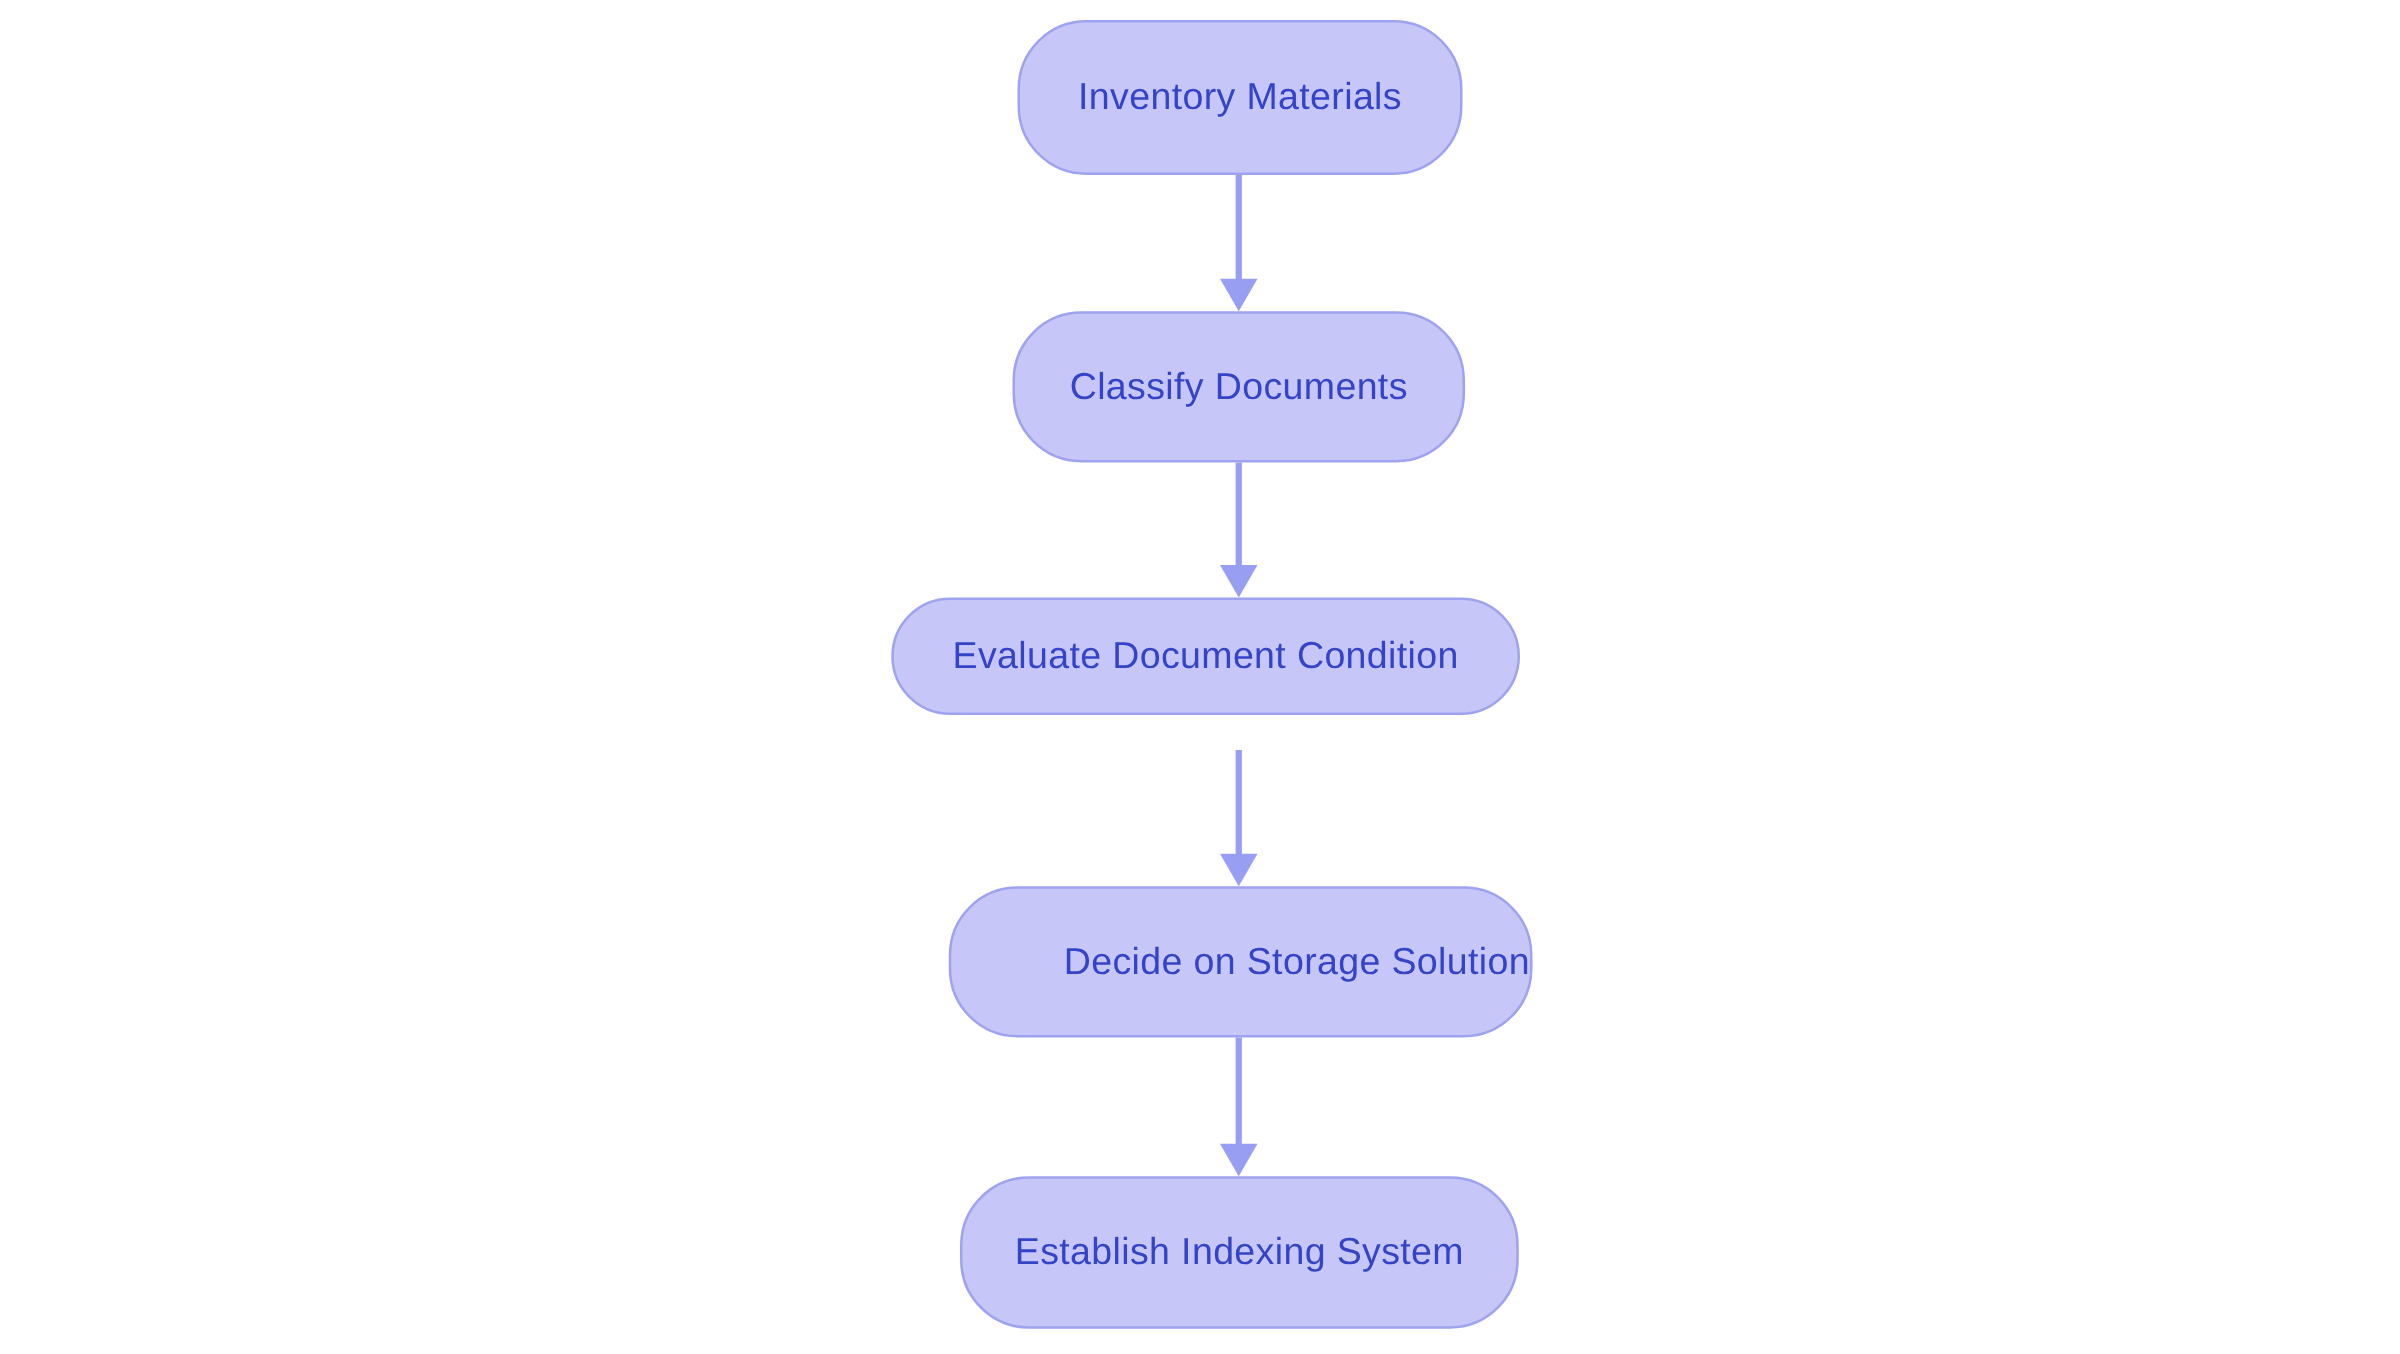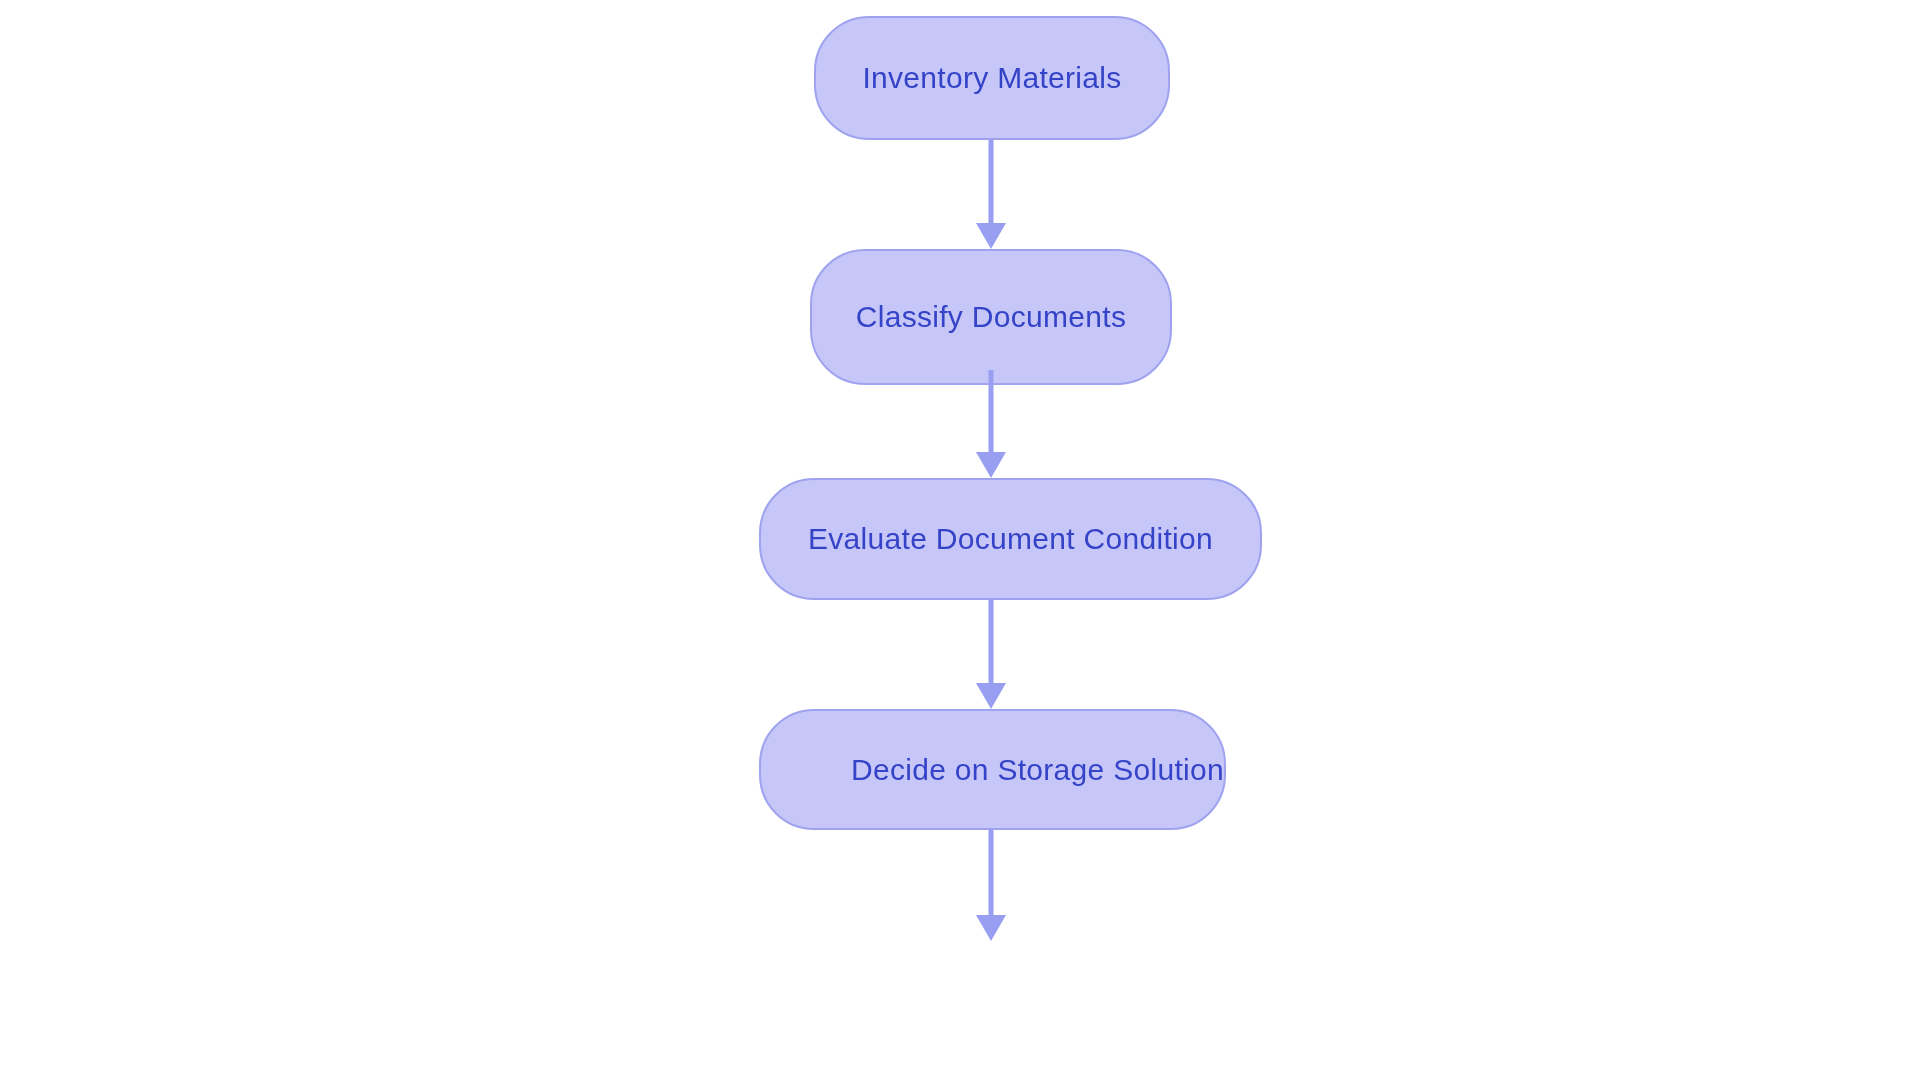--- a/index.html
+++ b/index.html
@@ -31,22 +31,22 @@
     background: var(--node-fill, #c6c7f8);
     border: 2px solid var(--node-border, #9fa3ef);
     border-radius: 55px;
     color: var(--node-text, #3443c7);
     font-size: 30px;
     letter-spacing: 0.3px;
     text-align: center;
     white-space: nowrap;
   }
   .node-1 { left: 782px; top: 16px;  width: 356px; height: 124px; }
-  .node-2 { left: 778px; top: 249px; width: 362px; height: 136px; }
-  .node-3 { left: 727px; top: 478px; width: 503px; height: 122px; }
+  .node-2 { left: 778px; top: 249px; width: 362px; height: 121px; }
+  .node-3 { left: 681px; top: 478px; width: 503px; height: 94px; }
   .node-4 { left: 727px; top: 709px; width: 467px; height: 121px; justify-content: flex-end; }
   .node-5 { left: 736px; top: 941px; width: 447px; height: 122px; }
 
   .arrow {
     position: absolute;
     left: 944px;   
     width: 30px;
   }
   .arrow-1 { top: 140px; height: 109px; }
   .arrow-2 { top: 370px; height: 108px; }
@@ -108,14 +108,17 @@
 
   <div class="node node-4">
     <span>Decide on Storage Solution</span>
   </div>
 
   <div class="arrow arrow-4">
     <div class="shaft"></div>
     <div class="head"></div>
   </div>
 
+  <div class="node node-5">
+    <span>Establish Indexing System</span>
+  </div>
 
 </div>
 
 </body></html>

